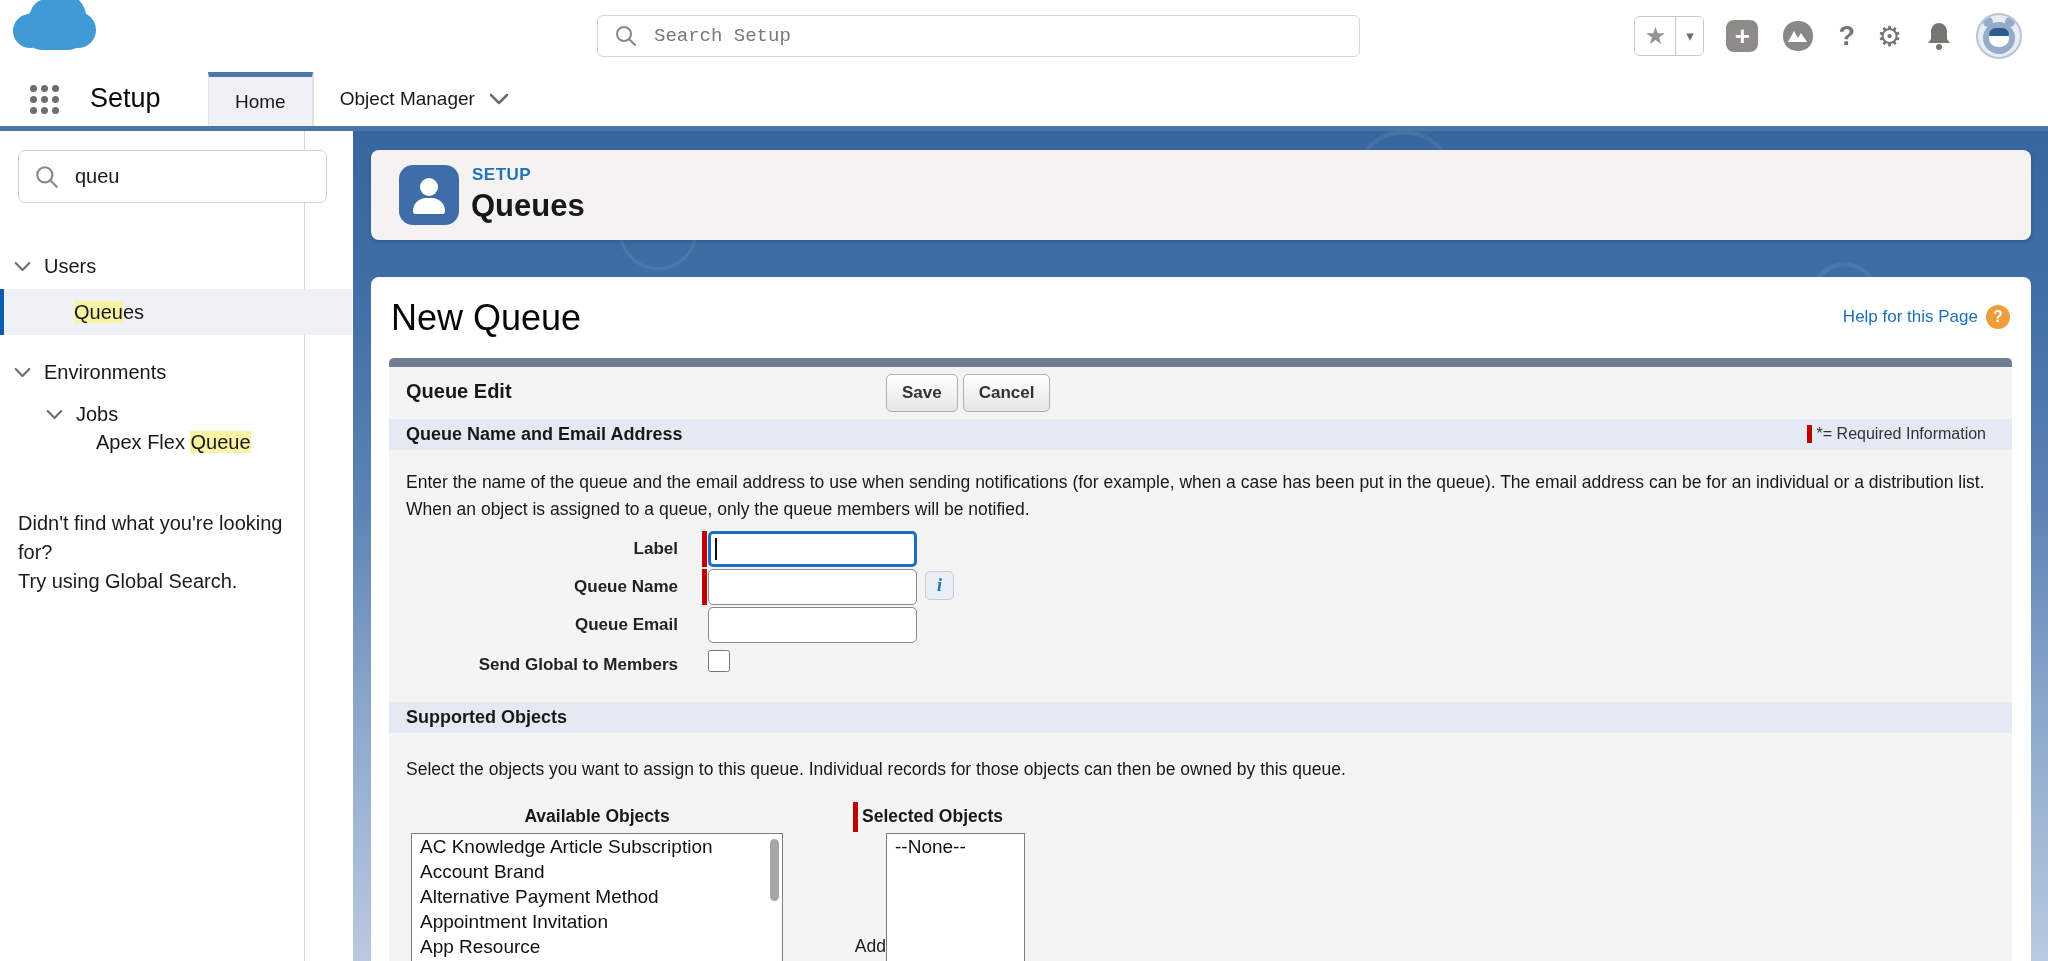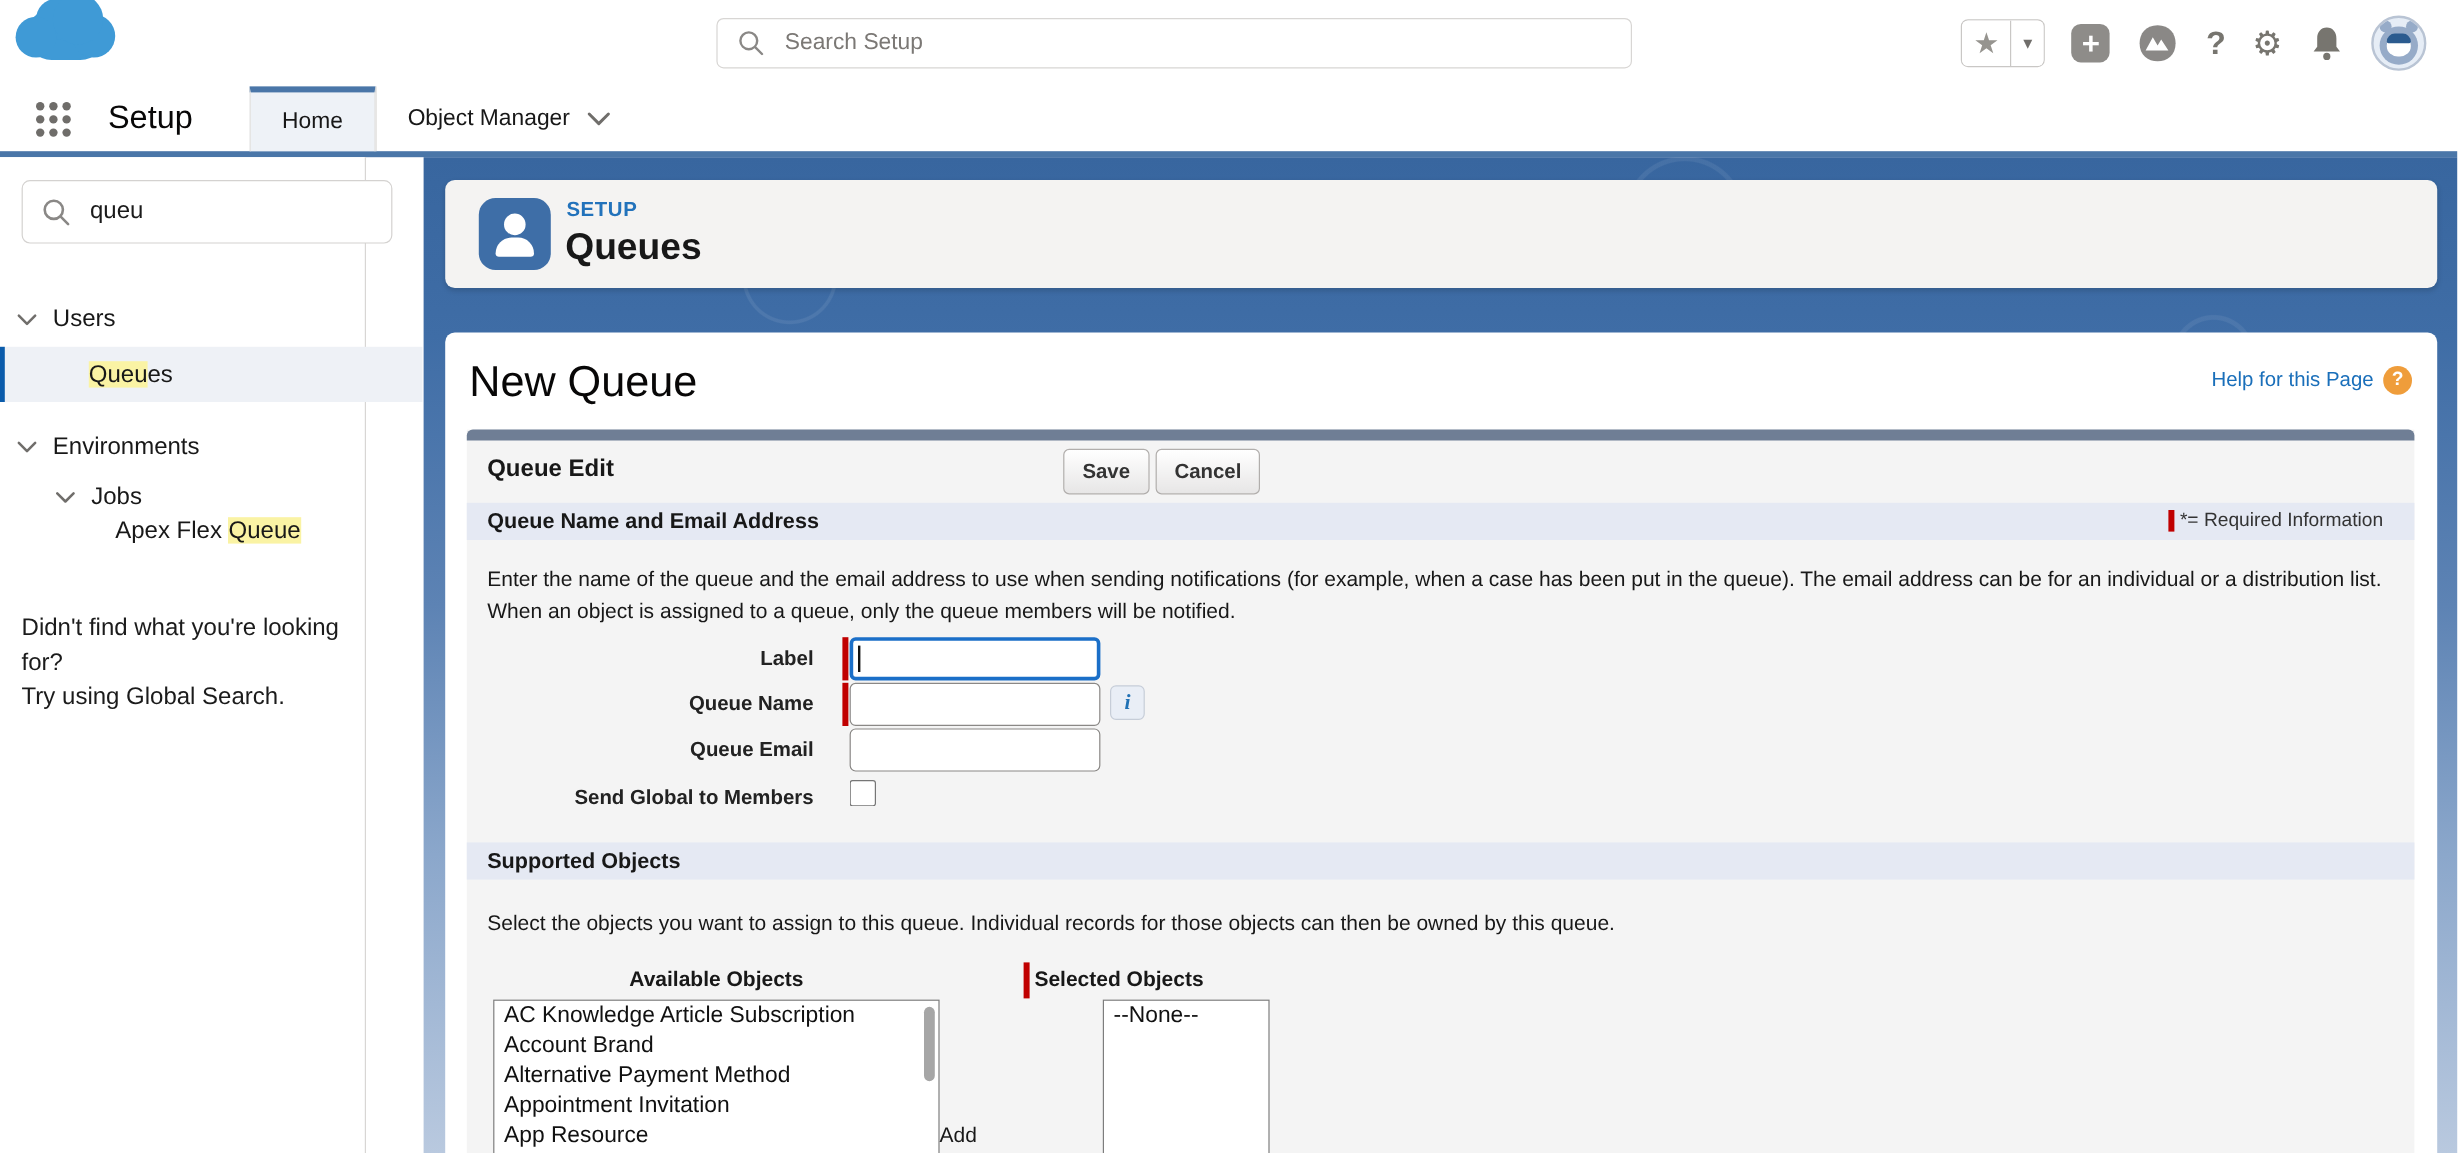--- a/index.html
+++ b/index.html
@@ -9,21 +9,21 @@
 
   
   .util { position:absolute; left:0; top:0; width:2048px; height:72px; background:#fff; }
   .cloud { position:absolute; left:22px; top:8px; width:66px; height:42px; background:#3f9ad6; border-radius:22px; }
   .cloud:before { content:""; position:absolute; left:8px; top:-9px; width:34px; height:34px; background:#3f9ad6; border-radius:50%; }
   .cloud:after { content:""; position:absolute; right:2px; top:-13px; width:42px; height:42px; background:#3f9ad6; border-radius:50%; }
   .cloud .lobe { position:absolute; left:-9px; top:6px; width:34px; height:34px; background:#3f9ad6; border-radius:50%; }
   .cloud .lobe2 { position:absolute; right:-8px; top:4px; width:36px; height:36px; background:#3f9ad6; border-radius:50%; }
 
   .gsearch { position:absolute; left:597px; top:15px; width:763px; height:42px; border:1px solid #d8d6d4; border-radius:6px; background:#fff; display:flex; align-items:center; padding-left:16px; }
-  .gsearch input { border:none; outline:none; font-size:19px; color:#4c1d95; width:640px; margin-left:16px; font-family:Liberation Sans, sans-serif; }
+  .gsearch input { border:none; outline:none; font-size:19px; color:#4c1d95; width:640px; margin-left:16px; font-family:Liberation Mono, monospace; }
   .gsearch input::placeholder { color:#7b7875; }
 
   .util-actions { position:absolute; right:26px; top:0; height:72px; display:flex; align-items:center; gap:22px; }
   .favgroup { display:flex; border:1px solid #c9c7c5; border-radius:6px; overflow:hidden; height:40px; }
   .favgroup .cell { display:flex; align-items:center; justify-content:center; background:#fff; }
   .favgroup .cell.star { width:40px; font-size:24px; color:#96948f; }
   .favgroup .cell.drop { width:28px; border-left:1px solid #c9c7c5; font-size:15px; color:#706e6b; }
   .uicon { color:#77756f; display:flex; align-items:center; justify-content:center; }
   .plusbox { width:32px; height:32px; border-radius:8px; background:#8e8c89; color:#fff; font-size:26px; font-weight:bold; display:flex; align-items:center; justify-content:center; line-height:0; }
   .qmark { font-size:27px; font-weight:bold; color:#77756f; }
@@ -108,24 +108,24 @@
   .fcheck { position:absolute; left:319px; top:4px; width:22px; height:22px; accent-color:#fff; cursor:pointer; }
 
   .sec2 { top:344px; }
   .desc2 { top:398px; }
   .col-head { position:absolute; top:448px; font-size:17.5px; font-weight:bold; color:#181818; }
   .col-avail { left:22px; width:372px; text-align:center; }
   .col-selreq { left:464px; width:5px; height:30px; background:#c00000; top:444px; position:absolute; }
   .col-sel { left:473px; }
   .listbox { position:absolute; top:475px; background:#fff; border:1px solid #7d7d7d; overflow:hidden; }
   .lb-avail { left:22px; width:372px; height:129px; }
-  .lb-sel { left:497px; width:139px; height:129px;margin-left:33px; }
+  .lb-sel { left:497px; width:139px; height:129px; }
   .lb-item { font-size:19px; color:#111; padding:0 8px; line-height:25px; white-space:nowrap; cursor:pointer; }
   .lb-scroll { position:absolute; right:3px; top:5px; width:9px; height:62px; background:#a6a6a6; border-radius:5px; }
-  .add-label { position:absolute; left:394px; top:578px; width:103px; text-align:left; font-size:17.5px; color:#181818; }
+  .add-label { position:absolute; left:394px; top:578px; width:103px; text-align:right; font-size:17.5px; color:#181818; }
 </style>
 </head>
 <body>
 
 <div class="root">
 
   <header class="util">
     <div class="cloud">
         <span class="lobe"></span>
         <span class="lobe2"></span>

